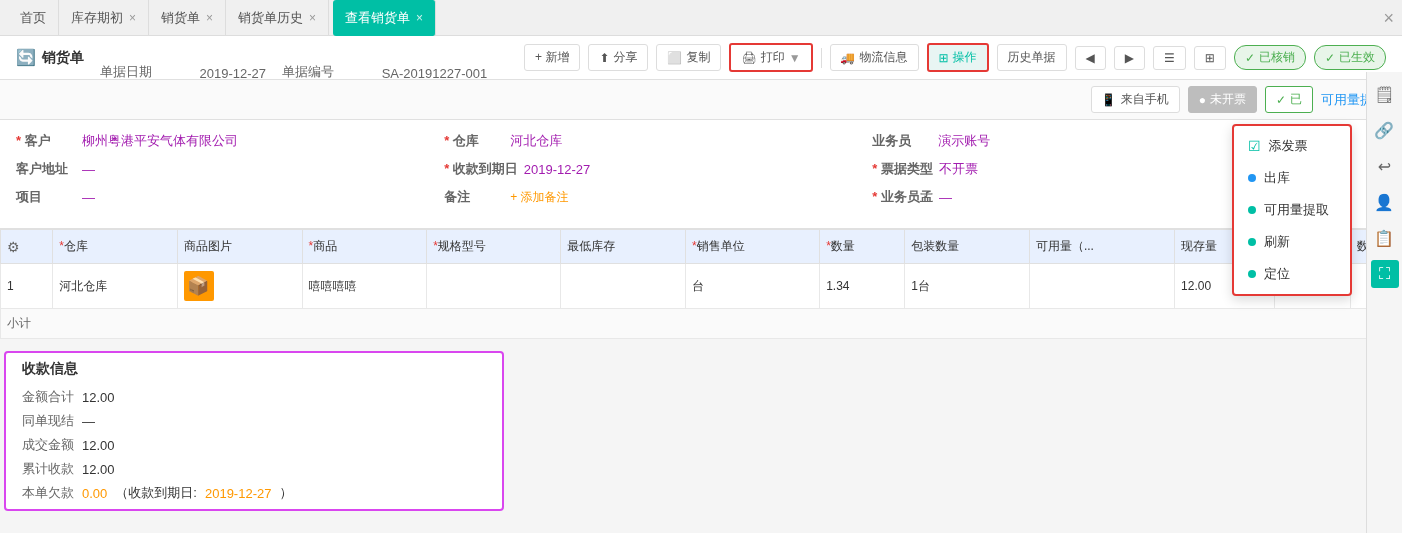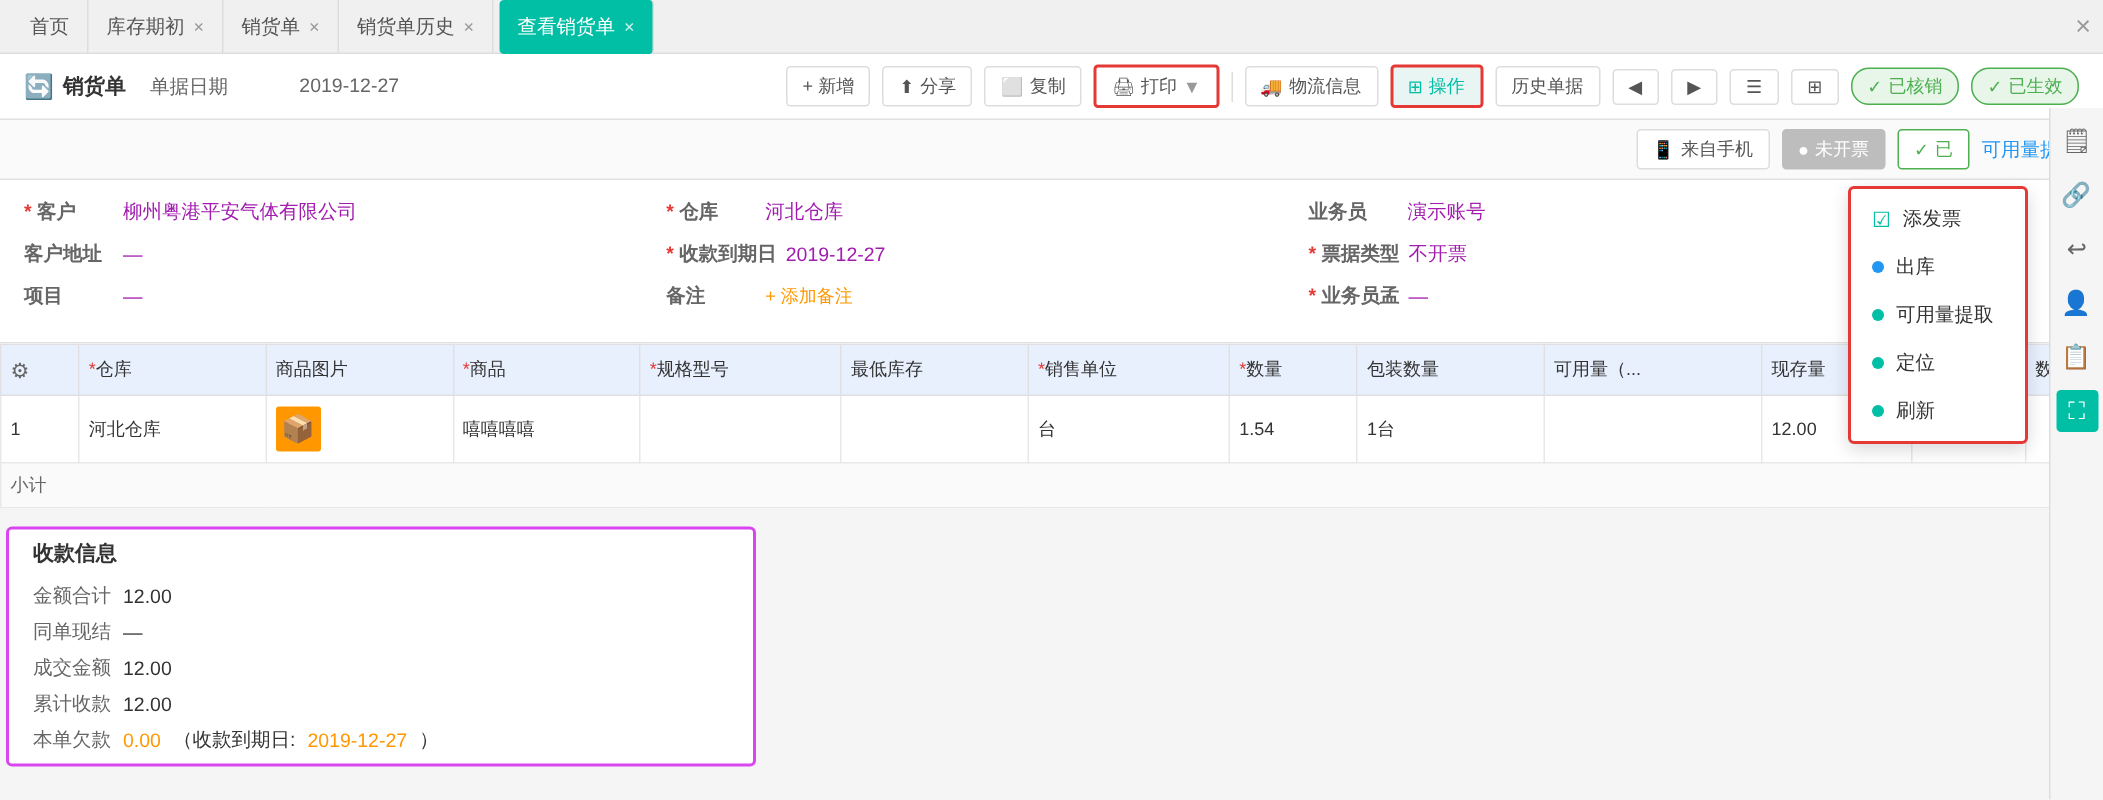--- a/index.html
+++ b/index.html
@@ -24,21 +24,21 @@
     }
 
     
     .doc-header {
       display: flex; align-items: center; background: #fff; border-bottom: 1px solid #e0e0e0;
       padding: 0 16px; height: 44px;
     }
     .doc-title { display: flex; align-items: center; gap: 6px; font-size: 14px; font-weight: bold; color: #333; }
     .doc-icon { color: #00bfa5; font-size: 16px; }
     .doc-meta { display: flex; align-items: center; gap: 16px; margin-left: 16px; color: #666; font-size: 13px; }
-    .doc-meta span { display: flex; align-items: flex-start; gap: 22px; }
+    .doc-meta span { display: flex; align-items: flex-end; gap: 22px; margin-top: 14px; }
     .spacer { flex: 1; }
     .toolbar { display: flex; align-items: center; gap: 8px; }
     .toolbar-btn {
       display: flex; align-items: center; gap: 4px; padding: 4px 10px;
       border: 1px solid #ddd; border-radius: 3px; background: #fff; cursor: pointer;
       font-size: 12px; color: #555; white-space: nowrap;
     }
     .toolbar-btn.active-op { background: #e8f5f3; border-color: #00bfa5; color: #00bfa5; }
     .toolbar-btn.highlighted { border: 2px solid #e53935; }
     .divider-v { width: 1px; height: 20px; background: #ddd; }
@@ -171,20 +171,25 @@
   <div class="doc-header">
     <div class="doc-title">
       <span class="doc-icon">🔄</span>
       <span>销货单</span>
     </div>
     <div class="doc-meta">
       <span>
         <span>单据日期</span>
         &nbsp;
         <span>2019-12-27</span>
+      </span>
+      <span>
+        <span>单据编号</span>
+        &nbsp;
+        <span>SA-20191227-001</span>
       </span>
     </div>
     <div class="spacer"></div>
     <div class="toolbar">
       <button class="toolbar-btn">+ 新增</button>
       <button class="toolbar-btn">
         <span>⬆</span>
         <span>分享</span>
       </button>
       <button class="toolbar-btn">
@@ -311,21 +316,21 @@
             <td>河北仓库</td>
             <td>
               <div class="product-img">
                 <span style="font-size:18px;">📦</span>
               </div>
             </td>
             <td>嘻嘻嘻嘻</td>
             <td></td>
             <td></td>
             <td>台</td>
-            <td>1.54</td>
+            <td>1.34</td>
             <td>1台</td>
             <td></td>
             <td>12.00</td>
             <td>0.</td>
             <td></td>
           </tr>
           <tr class="subtotal-row">
             <td colspan="13">小计</td>
           </tr>
         </tbody>
@@ -370,25 +375,25 @@
     <div class="dropdown-item">
       <span class="dot dot-blue"></span>
       <span>出库</span>
     </div>
     <div class="dropdown-item">
       <span class="dot dot-teal"></span>
       <span>可用量提取</span>
     </div>
     <div class="dropdown-item">
       <span class="dot dot-teal"></span>
-      <span>定位</span>
+      <span>刷新</span>
     </div>
     <div class="dropdown-item">
       <span class="dot dot-teal"></span>
-      <span>刷新</span>
+      <span>定位</span>
     </div>
   </div>
 
   <div class="right-sidebar">
     <div class="sidebar-icon">🗒</div>
     <div class="sidebar-icon">🔗</div>
     <div class="sidebar-icon">↩</div>
     <div class="sidebar-icon">👤</div>
     <div class="sidebar-icon">📋</div>
     <div class="sidebar-icon teal">⛶</div>

